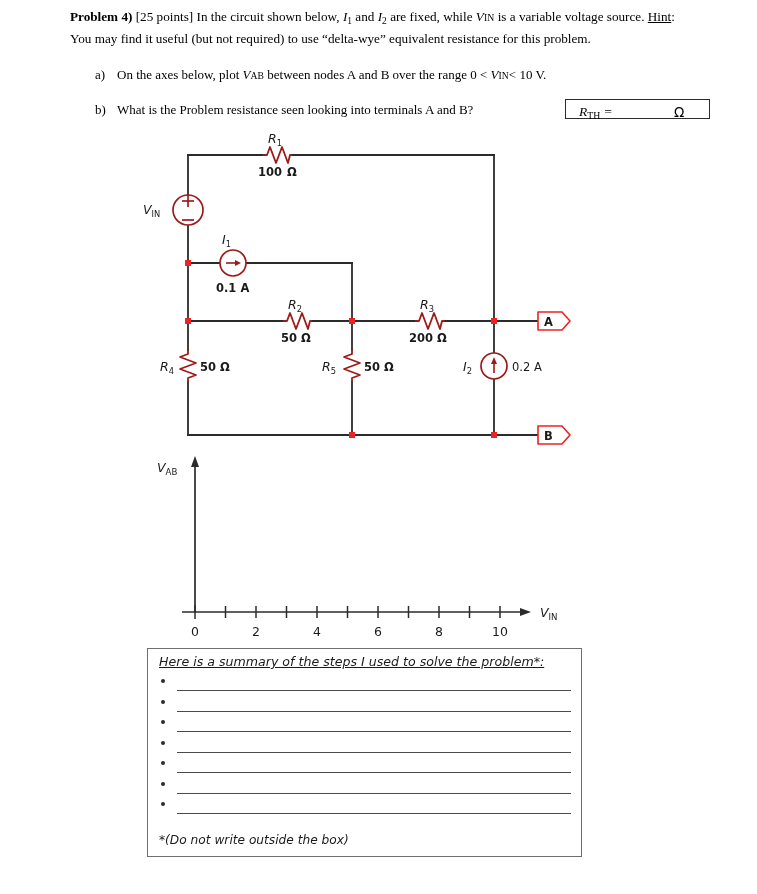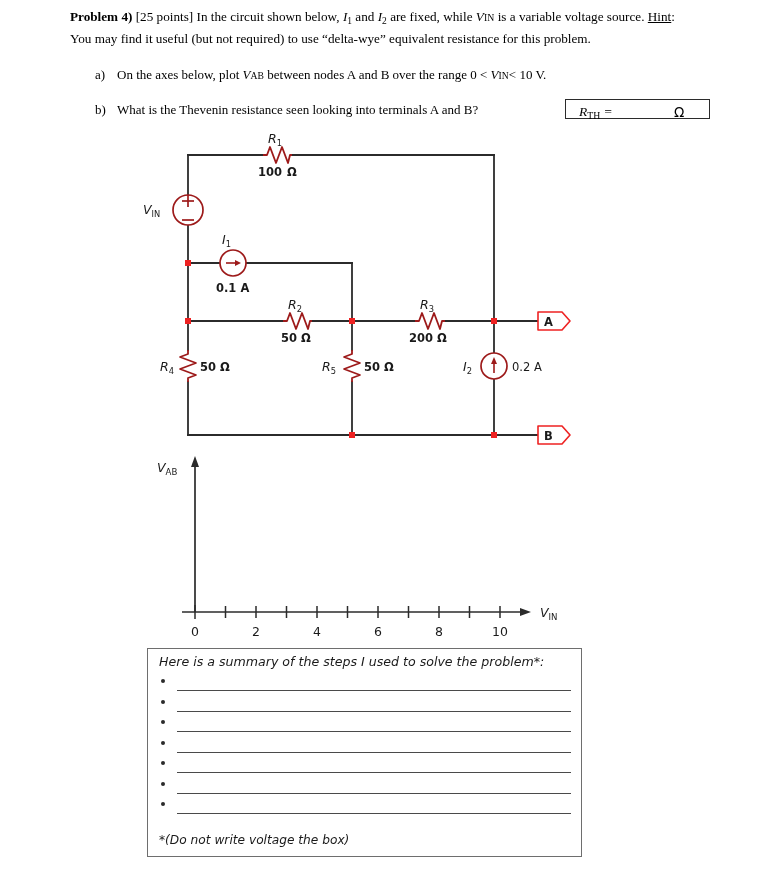--- a/index.html
+++ b/index.html
@@ -146,20 +146,21 @@
   }
   #answer-heading {
     position: absolute;
     left: 11px;
     top: 5px;
     font-family: "DejaVu Sans", sans-serif;
     font-style: italic;
     font-size: 12.6px;
     color: #1a1a1a;
     white-space: nowrap;
+    text-decoration: underline;
   }
   #bullet-lines {
     position: absolute;
     left: 11px;
     top: 27px;
     width: 412px;
   }
   .bullet-row {
     position: relative;
     height: 20.5px;
@@ -209,21 +210,21 @@
 </div>
 
 <div class="part" id="part-a">
   <span class="part-marker">a)</span><span>On the axes below, plot</span>
   <span class="ital"><span>V</span><span class="smallcapsub">AB</span></span>
   <span>between nodes A and B over the range 0 &lt;</span>
   <span class="ital"><span>V</span><span class="smallcapsub">IN</span></span><span>&lt; 10 V.</span>
 </div>
 
 <div class="part" id="part-b">
-  <span class="part-marker">b)</span><span>What is the Thevenin resistance seen looking into terminals A and B?</span>
+  <span class="part-marker">b)</span><span>What is the Problem resistance seen looking into terminals A and B?</span>
 </div>
 
 <div id="rth-box">
   <span id="rth-label"><span class="ital">R</span><span class="sub">TH</span> <span>=</span></span>
   <span id="rth-unit">Ω</span>
 </div>
 
 <div id="circuit">
 <svg width="600" height="330" viewBox="0 0 600 330" xmlns="http://www.w3.org/2000/svg">
   <g fill="none" stroke="#2b2b2b" stroke-width="1.8" stroke-linecap="square">
@@ -397,14 +398,14 @@
     </div>
     <div class="bullet-row">
       <span class="bullet-dot"></span>
       <span class="bullet-rule"></span>
     </div>
     <div class="bullet-row">
       <span class="bullet-dot"></span>
       <span class="bullet-rule"></span>
     </div>
   </div>
-  <div id="answer-footnote">*(Do not write voltage the box)</div>
+  <div id="answer-footnote">*(Do not write outside the box)</div>
 </div>
 
 </body></html>

